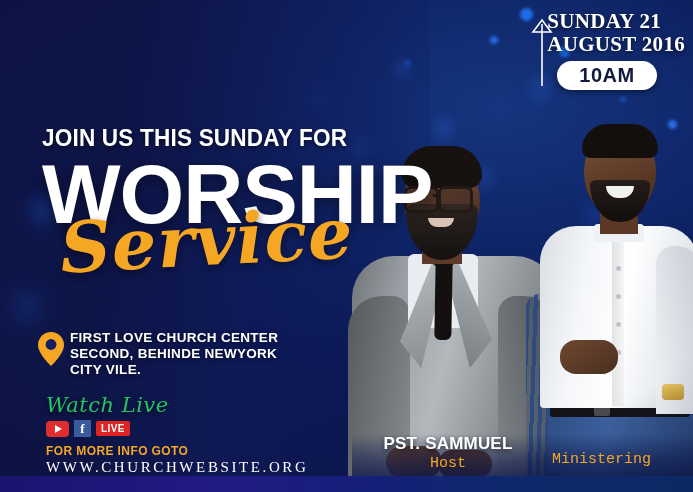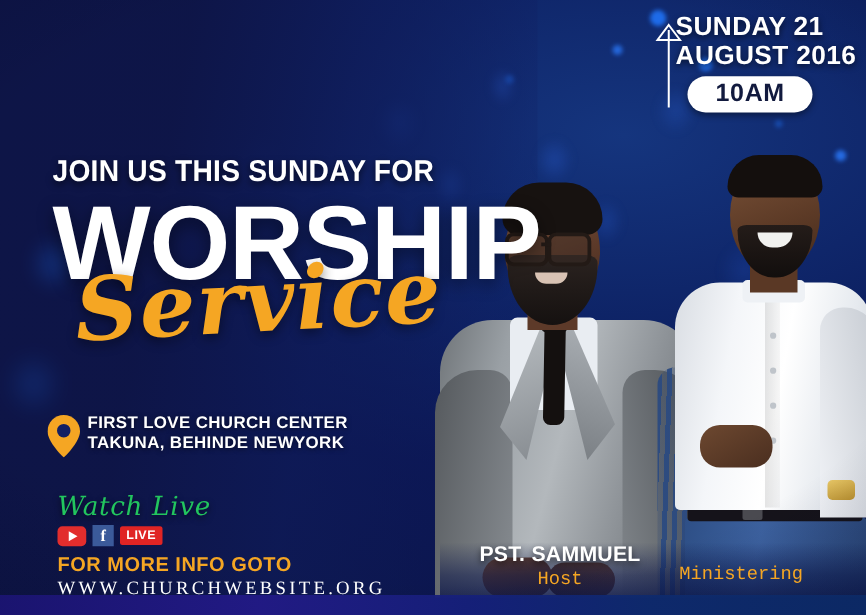--- a/index.html
+++ b/index.html
@@ -117,21 +117,21 @@
     font-variant:small-caps;text-shadow:0 1px 3px rgba(0,0,0,.6);
   }
   .logo-sub{
     color:#fff;font-size:12.5px;font-weight:bold;letter-spacing:6.5px;
     margin-top:3px;text-shadow:0 1px 3px rgba(0,0,0,.6);
   }
 
   
   .datewrap{position:absolute;right:8px;top:10px;text-align:left;}
   .steeple{position:absolute;left:8px;top:6px;width:26px;height:72px;}
-  .date-lines{margin-left:26px;}
+  .date-lines{margin-left:26px;font-family:Liberation Serif, serif;}
   .date-line{
     color:#fff;font-weight:bold;font-size:21px;line-height:23px;
     letter-spacing:.3px;text-shadow:0 2px 5px rgba(0,0,0,.65);
     white-space:nowrap;
   }
   .timepill{
     margin:5px 0 0 36px;display:inline-block;
     background:#fff;color:#121a3e;
     font-weight:bold;font-size:20px;letter-spacing:.5px;
     padding:3px 22px;border-radius:20px;
@@ -172,28 +172,28 @@
   }
   .social{display:flex;align-items:center;gap:5px;margin-top:4px;}
   .yt{width:23px;height:16px;background:#e22d2d;border-radius:4px;display:flex;align-items:center;justify-content:center;}
   .yt i{display:block;width:0;height:0;border-left:7px solid #fff;border-top:4.5px solid transparent;border-bottom:4.5px solid transparent;margin-left:2px;}
   .fb{width:17px;height:17px;background:#3b5a9a;display:flex;align-items:center;justify-content:center;color:#fff;font-weight:bold;font-size:13px;font-family:"Liberation Serif",serif;}
   .livebadge{background:#e02424;color:#fff;font-weight:bold;font-size:10px;letter-spacing:.4px;padding:2px 5px;border-radius:2px;}
   .handle{color:#fff;font-weight:bold;font-size:17px;letter-spacing:.2px;margin-left:4px;text-shadow:0 1px 4px rgba(0,0,0,.6);}
 
   
   .webinfo{position:absolute;left:46px;top:444px;}
-  .web-label{color:#F5A623;font-weight:bold;font-size:16px;letter-spacing:.4px;}
+  .web-label{color:#F5A623;font-weight:bold;font-size:12px;letter-spacing:.4px;}
   .web-url{color:#fff;font-family:"Liberation Serif",serif;font-size:15px;letter-spacing:2.6px;margin-top:1px;}
 
   
   .cap-host{position:absolute;left:368px;top:434px;width:160px;text-align:center;}
   .cap-name{color:#fff;font-weight:bold;font-size:17px;letter-spacing:.2px;text-shadow:0 2px 5px rgba(0,0,0,.6);}
   .cap-role{color:#F5A623;font-family:Liberation Mono, monospace;font-size:15px;margin-top:1px;}
-  .cap-min{position:absolute;left:533px;top:450px;width:120px;text-align:center;}
+  .cap-min{position:absolute;left:552px;top:450px;width:120px;}
   .cap-min .cap-role{font-size:15px;}
 </style>
 </head>
 <body>
 
 <div class="flyer">
 
   <div class="bg-base"></div>
   <div class="bg-crowd"></div>
   <div class="bokeh bk1"></div>
@@ -276,21 +276,22 @@
 
   <div class="address">
     <div class="pin">
       <svg viewBox="0 0 26 34" width="26" height="34">
         <path d="M13 0 C5.8 0 0 5.8 0 13 C0 22 13 34 13 34 C13 34 26 22 26 13 C26 5.8 20.2 0 13 0 Z" fill="#F5A623"></path>
         <circle cx="13" cy="12.5" r="5.4" fill="#132063"></circle>
       </svg>
     </div>
     <div class="addr-lines">
       <div>FIRST LOVE CHURCH CENTER</div>
-      <div>TAKUNA, BEHINDE NEWYORK</div>
+      <div>SECOND, BEHINDE NEWYORK</div>
+      <div>CITY VILE.</div>
     </div>
   </div>
 
   <div class="watch">
     <div class="watch-title">Watch Live</div>
     <div class="social">
       <span class="yt">
           <i></i>
         </span>
       <span class="fb">f</span>

